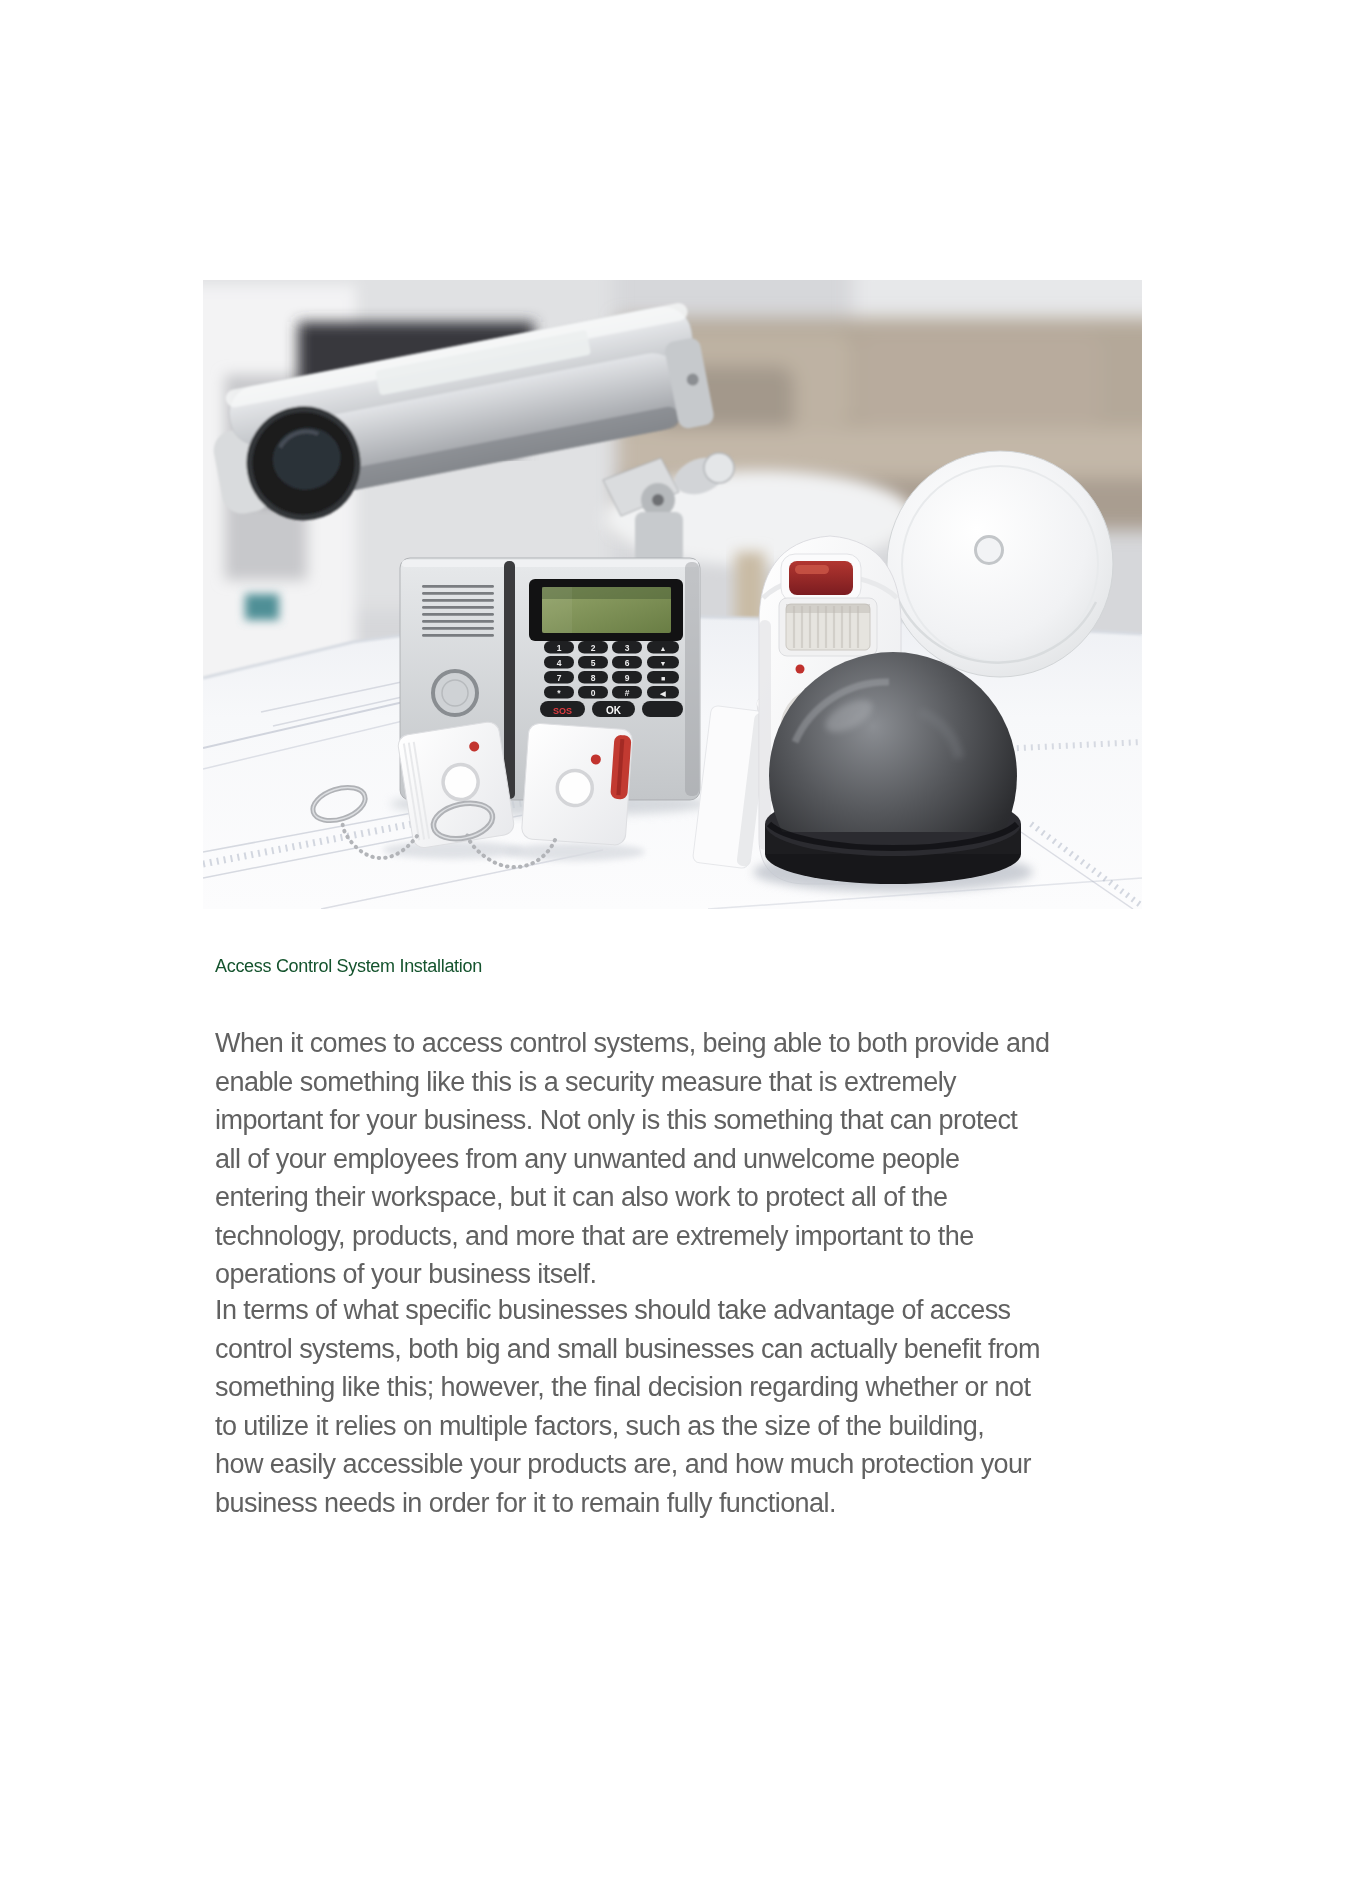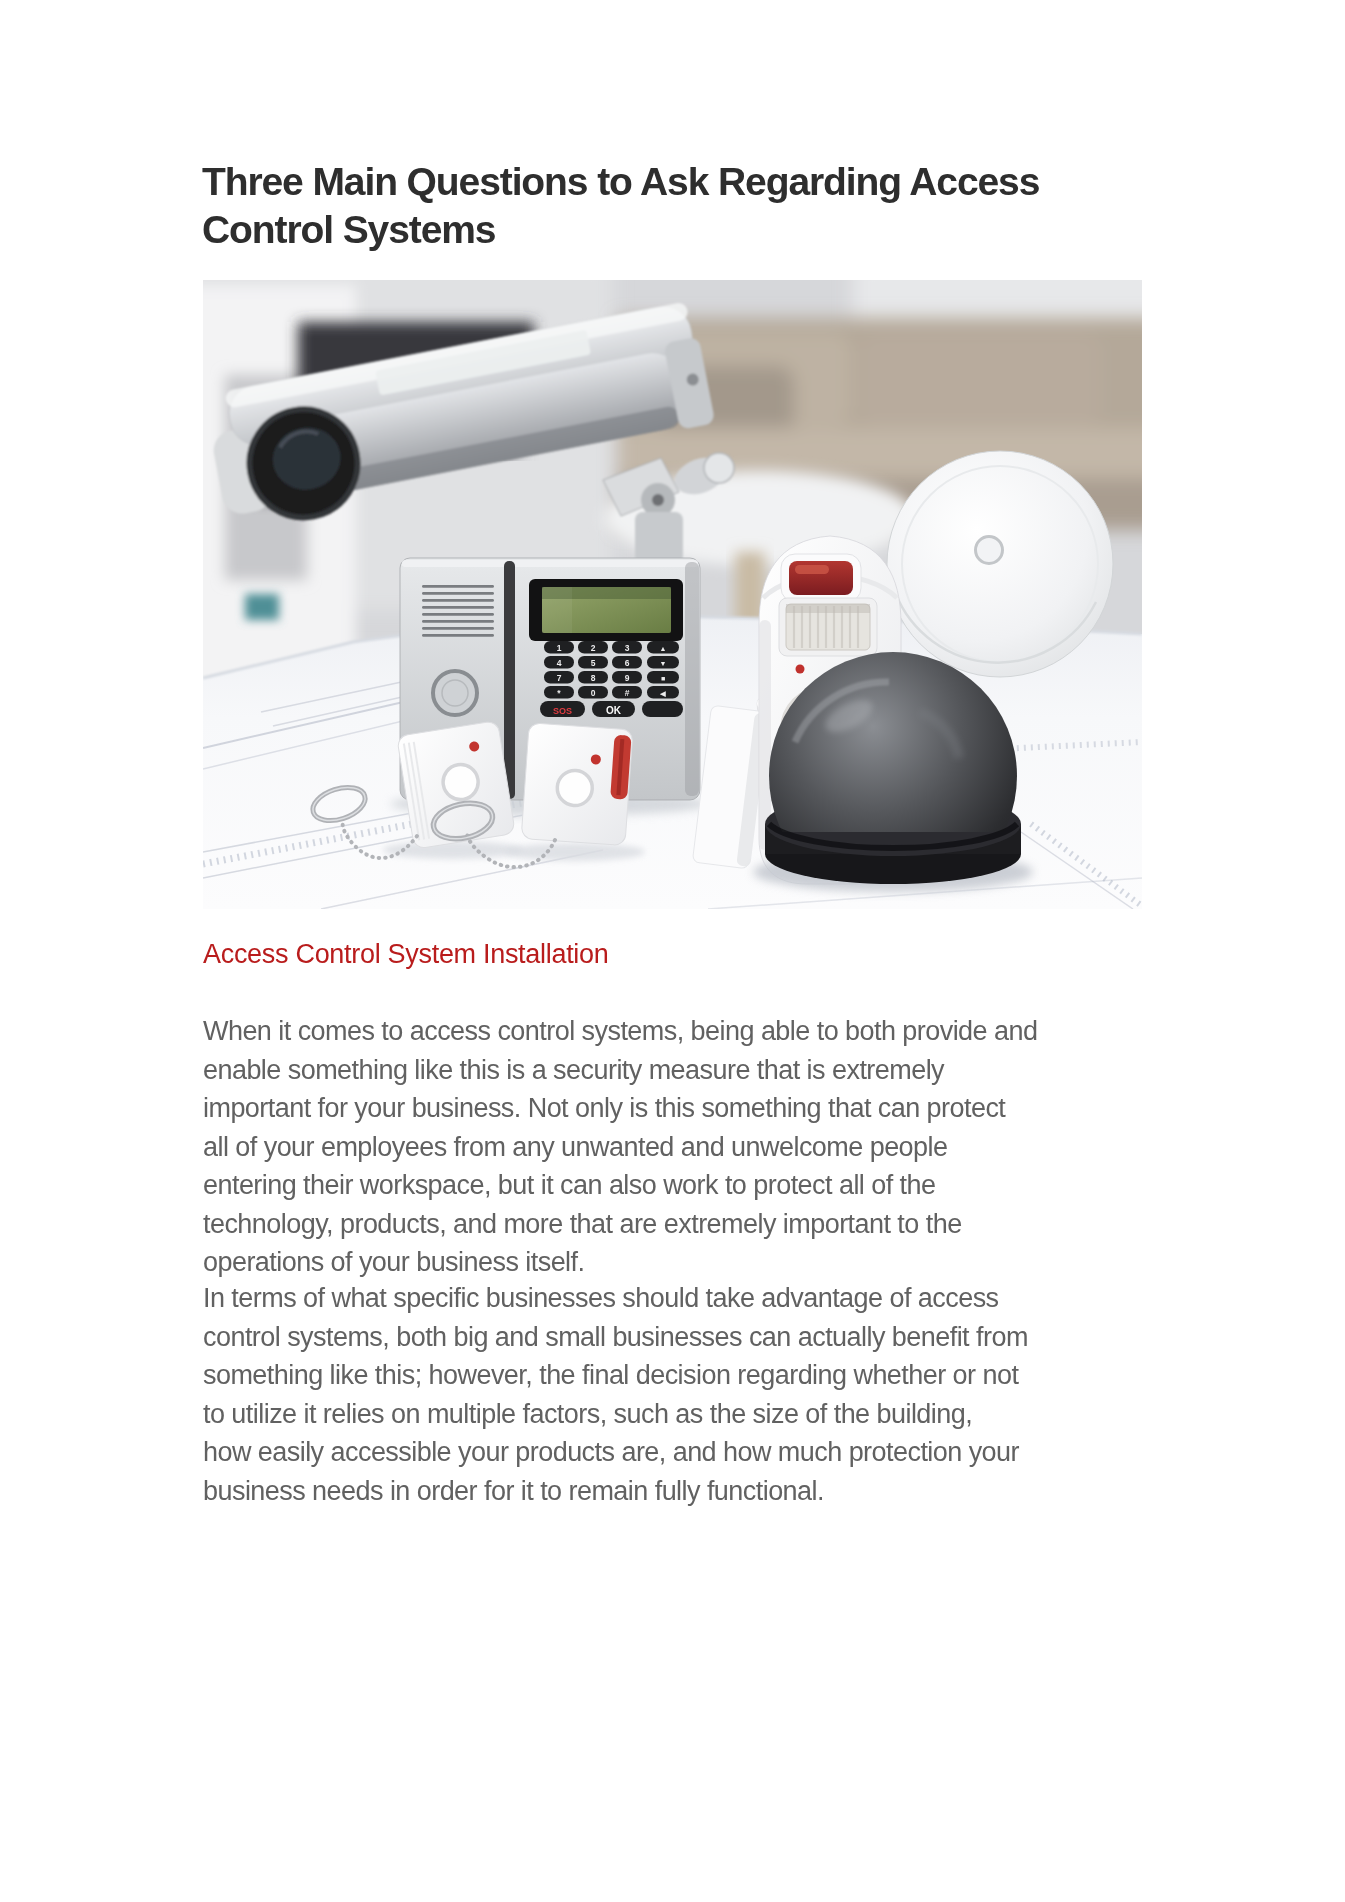--- a/index.html
+++ b/index.html
@@ -11,38 +11,36 @@
     line-height:48px;letter-spacing:-1.1px;white-space:pre-line;margin:0;
   }
   .photo{
     position:absolute;left:203px;top:280px;width:939px;height:629px;
     margin:0;overflow:hidden;background:#d6d7da;
   }
   .photo svg{display:block;}
   .photo text{font-family:"Liberation Sans", sans-serif;}
   .caption{
     position:absolute;left:203px;top:936px;width:900px;
-    font-size:27px;color:#b91c1c;letter-spacing:-0.3px;line-height:36px;margin:0;
+    font-size:18px;color:#14532d;letter-spacing:-0.3px;line-height:36px;margin:12px;
   }
   .para{
     position:absolute;left:203px;width:985px;
     font-size:27px;color:#616161;letter-spacing:-0.55px;
-    line-height:38.5px;white-space:pre-line;margin:0;
+    line-height:38.5px;white-space:pre-line;margin:12px;
   }
   #para-1{top:1012px;}
   #para-2{top:1279px;}
   #para-3{top:1590px;}
 </style>
 </head>
 <body>
 
 <div class="page">
 
-  <h1 class="title">Three Main Questions to Ask Regarding Access
-Control Systems</h1>
 
   <figure class="photo">
     <svg width="939" height="629" viewBox="0 0 939 629" xmlns="http://www.w3.org/2000/svg">
       <defs>
         <filter id="b9" x="-30%" y="-30%" width="160%" height="160%">
             <feGaussianBlur stdDeviation="9"></feGaussianBlur>
           </filter>
         <filter id="b7" x="-30%" y="-30%" width="160%" height="160%">
             <feGaussianBlur stdDeviation="7"></feGaussianBlur>
           </filter>

